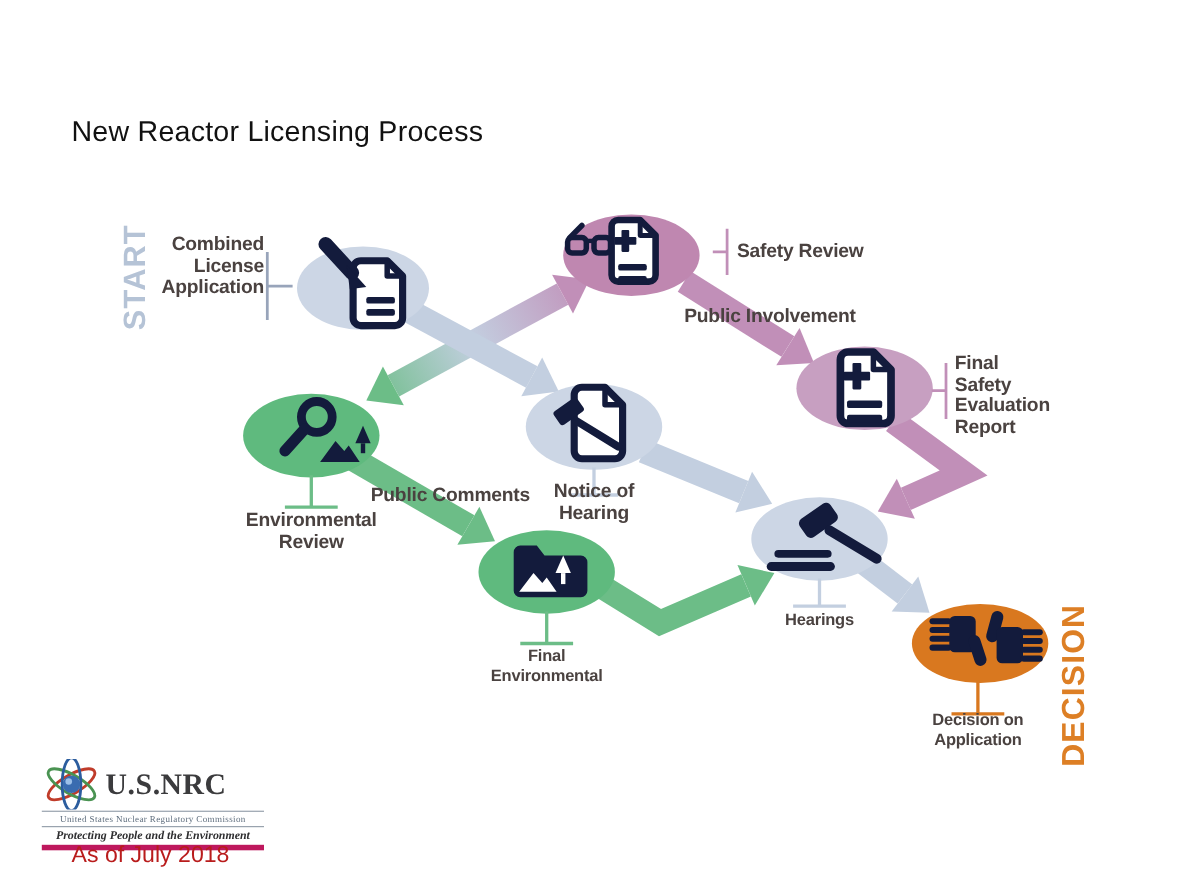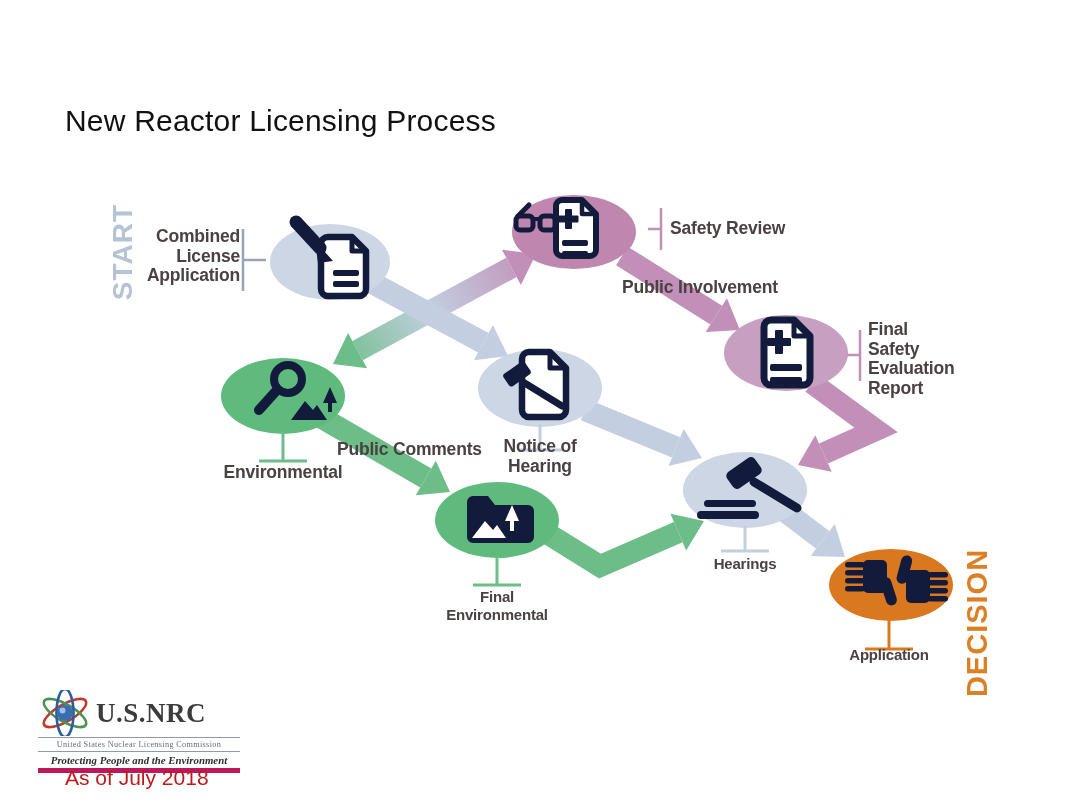--- a/index.html
+++ b/index.html
@@ -2,21 +2,21 @@
 <html><head>
 <meta charset="utf-8">
 <style>
   html,body{margin:0;padding:0;}
   body{
     width:1080px;height:810px;position:relative;overflow:hidden;
     background:#ffffff;font-family:"Liberation Sans",sans-serif;
   }
   .abs{position:absolute;}
   #title{
-    left:65px;top:104px;font-size:30px;font-weight:400;color:#111;
+    left:65px;top:104px;font-size:26px;font-weight:400;color:#111;
     letter-spacing:0.2px;white-space:nowrap;
   }
   .lbl{
     position:absolute;font-weight:bold;color:#4a4240;font-size:17.5px;
     line-height:1.12;letter-spacing:-0.2px;white-space:nowrap;
   }
   .lbl.center{text-align:center;}
   .lbl.right{text-align:right;}
   .lbl.big{font-size:15px;line-height:1.18;}
   .vtext{
@@ -204,71 +204,73 @@
     <path d="M540 425 V450 M518 450 H562" stroke="#c3cfe0" stroke-width="3"></path>
     <path d="M497 556 V585 M473 585 H521" stroke="#6cbd87" stroke-width="3"></path>
     <path d="M745 526 V551 M721 551 H769" stroke="#c3cfe0" stroke-width="3"></path>
     <path d="M889 619 V649 M865 649 H913" stroke="#d9781f" stroke-width="3"></path>
   </g>
 </svg>
 
 <div id="start-text" class="vtext">START</div>
 <div id="decision-text" class="vtext">DECISION</div>
 
-<div class="lbl right" style="left:110px;top:227px;width:130px;">
+<div class="lbl right" style="left:110px;top:212px;width:130px;">
   <div>Combined</div>
   <div>License</div>
   <div>Application</div>
 </div>
 
 <div class="lbl" style="left:670px;top:219px;text-align:right;">
   <div>Safety Review</div>
 </div>
 
 <div class="lbl" style="left:622px;top:278px;">Public Involvement</div>
 
 <div class="lbl" style="left:868px;top:320px;">
   <div>Final</div>
   <div>Safety</div>
   <div>Evaluation</div>
   <div>Report</div>
 </div>
 
 <div class="lbl center" style="left:193px;top:463px;width:180px;">
   <div>Environmental</div>
+  <div>Review</div>
 </div>
 
 <div class="lbl" style="left:337px;top:440px;">Public Comments</div>
 
 <div class="lbl center" style="left:460px;top:437px;width:160px;">
   <div>Notice of</div>
   <div>Hearing</div>
 </div>
 
 <div class="lbl center big" style="left:407px;top:588px;width:180px;">
   <div>Final</div>
   <div>Environmental</div>
 </div>
 
 <div class="lbl center big" style="left:665px;top:555px;width:160px;">
   <div>Hearings</div>
 </div>
 
 <div class="lbl center big" style="left:799px;top:646px;width:180px;">
+  <div>Decision on</div>
   <div>Application</div>
 </div>
 
 <div id="nrc-logo" class="abs">
   <div id="nrc-top-row">
     <svg width="56" height="46" viewBox="0 0 56 46">
       <ellipse cx="27" cy="23" rx="24" ry="8.5" fill="none" stroke="#c03c2a" stroke-width="2.6" transform="rotate(-30 27 23)"></ellipse>
       <ellipse cx="27" cy="23" rx="24" ry="8.5" fill="none" stroke="#4a9352" stroke-width="2.6" transform="rotate(30 27 23)"></ellipse>
       <ellipse cx="27" cy="23" rx="24" ry="8.5" fill="none" stroke="#2c5d9e" stroke-width="2.6" transform="rotate(90 27 23)"></ellipse>
       <circle cx="27" cy="23" r="8" fill="#3a6cb0"></circle>
       <circle cx="24.5" cy="20.5" r="3" fill="#9cc0e8"></circle>
     </svg>
     <div id="nrc-acronym">U.S.NRC</div>
   </div>
-  <div id="nrc-fullname">United States Nuclear Licensing Commission</div>
+  <div id="nrc-fullname">United States Nuclear Regulatory Commission</div>
   <div id="nrc-motto">Protecting People and the Environment</div>
 </div>
 
 <div id="as-of" class="abs">As of July 2018</div>
 
 </body></html>

